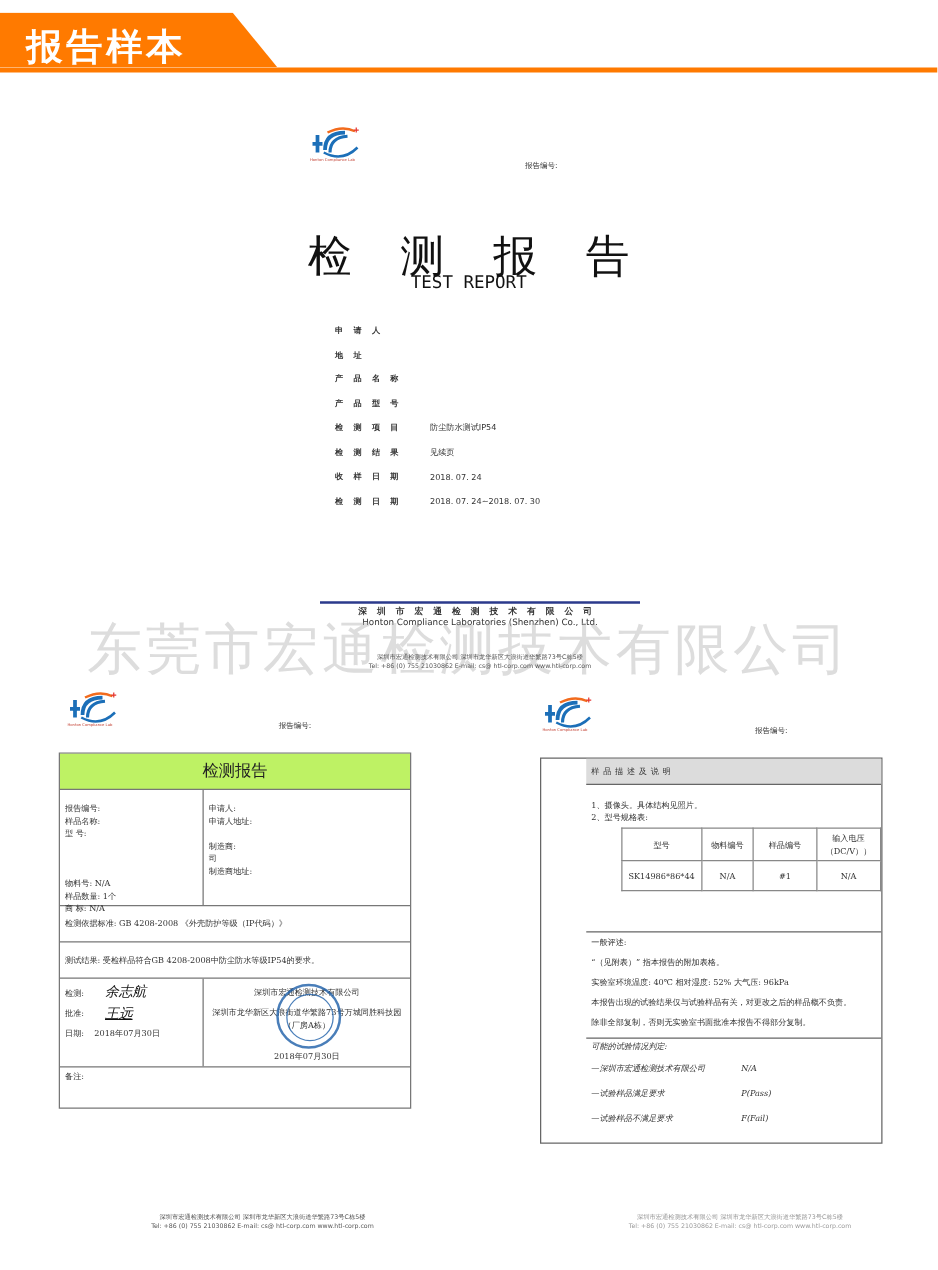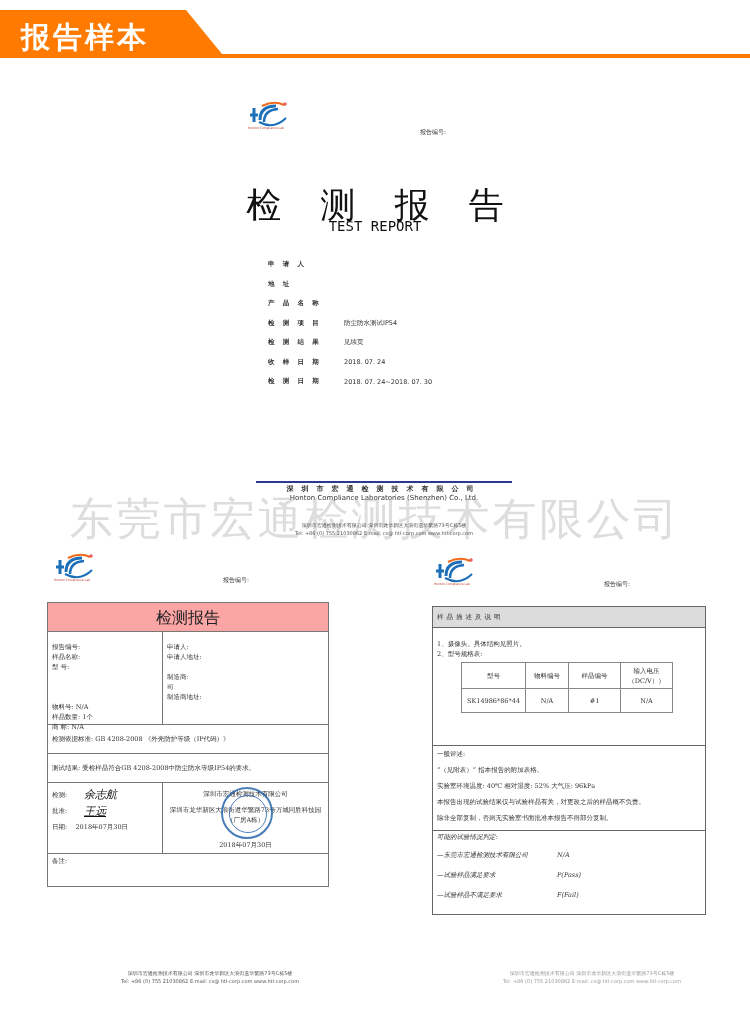--- a/index.html
+++ b/index.html
@@ -29,36 +29,36 @@
 
   .company-line { position: absolute; left: 256px; top: 481px; width: 256px; height: 1.5px; background: #2b3a8c; }
   .company-cn { position: absolute; left: 256px; top: 484px; width: 256px; text-align: center; font-size: 7px; letter-spacing: 8px; font-weight: bold; color: #333; }
   .company-en { position: absolute; left: 256px; top: 494px; width: 256px; text-align: center; font-size: 7px; color: #333; }
   .contact-line { position: absolute; text-align: center; font-size: 5px; color: #555; white-space: nowrap; }
 
   .watermark { position: absolute; left: 0; top: 490px; width: 750px; text-align: center; font-size: 44px; color: rgba(180,180,180,0.45); letter-spacing: 3px; font-family: "DejaVu Serif", serif; }
 
   
   .lp { position: absolute; left: 47px; top: 602px; width: 282px; height: 285px; border: 1px solid #777; font-family: "DejaVu Serif", serif; font-size: 6.5px; color: #333; }
-  .lp-head { height: 29px; background: #fca5a5; border-bottom: 1px solid #777; text-align: center; font-size: 16px; line-height: 29px; color: #222; }
+  .lp-head { height: 29px; background: #bef264; border-bottom: 1px solid #777; text-align: center; font-size: 13px; line-height: 29px; color: #222; }
   .lp-info { height: 93px; display: flex; border-bottom: 1px solid #777; }
   .lp-info .col { padding: 10px 4px 0 4px; line-height: 10px; }
   .lp-info .c1 { width: 115px; border-right: 1px solid #777; }
   .lp-info .c2 { flex: 1; }
   .lp-sec { height: 29px; line-height: 29px; padding-left: 4px; border-bottom: 1px solid #777; }
   .lp-sign { height: 71px; display: flex; border-bottom: 1px solid #777; }
   .lp-sign .c1 { width: 115px; border-right: 1px solid #777; padding: 4px; line-height: 16px; position: relative; }
   .lp-sign .c2 { flex: 1; text-align: center; padding-top: 6px; line-height: 10px; position: relative; }
   .sig { position: absolute; left: 36px; font-size: 11px; font-family: Liberation Serif, serif; font-style: italic; color: #111; }
   .stamp { position: absolute; left: 58px; top: 4px; width: 52px; height: 52px; border: 2px solid #1d5fa8; border-radius: 50%; opacity: 0.8; }
   .stamp::after { content: ""; position: absolute; left: 6px; top: 6px; width: 36px; height: 36px; border: 1px solid #1d5fa8; border-radius: 50%; }
   .lp-note { padding: 3px 4px; }
 
   
-  .rp { position: absolute; left: 432px; top: 606px; width: 274px; height: 309px; border: 1px solid #666; font-family: "DejaVu Serif", serif; font-size: 6.5px; color: #333; }
+  .rp { position: absolute; left: 432px; top: 606px; width: 274px; height: 309px; border: 1px solid #666; font-family: "DejaVu Serif", serif; font-size: 6.5px; color: #333; padding-left: 36px; }
   .rp-head { height: 21px; background: #dcdcdc; border-bottom: 1px solid #666; line-height: 21px; padding-left: 4px; letter-spacing: 3px; }
   .rp-body { height: 118px; border-bottom: 1px solid #666; padding: 11px 4px 0 4px; line-height: 10px; position: relative; }
   .spec { position: absolute; left: 28px; top: 34px; border-collapse: collapse; }
   .spec td { border: 1px solid #888; text-align: center; height: 26px; font-size: 6.5px; }
   .spec tr:last-child td { height: 24px; }
   .rp-gen { height: 85px; border-bottom: 1px solid #666; padding: 4px 4px 0 4px; }
   .rp-gen div { height: 16px; }
   .rp-judge { padding: 2px 4px 0 4px; font-style: italic; }
   .rp-judge .jr { display: flex; height: 20px; align-items: center; }
   .rp-judge .jr .jl { width: 120px; }
@@ -91,20 +91,24 @@
   <div class="cover-row">
       <span class="k">申 请 人</span>
       <span class="v"></span>
     </div>
   <div class="cover-row">
       <span class="k">地 址</span>
       <span class="v"></span>
     </div>
   <div class="cover-row">
       <span class="k">产 品 名 称</span>
+      <span class="v"></span>
+    </div>
+  <div class="cover-row">
+      <span class="k">产 品 型 号</span>
       <span class="v"></span>
     </div>
   <div class="cover-row">
       <span class="k">检 测 项 目</span>
       <span class="v">防尘防水测试IP54</span>
     </div>
   <div class="cover-row">
       <span class="k">检 测 结 果</span>
       <span class="v">见续页</span>
     </div>
@@ -220,21 +224,21 @@
   <div class="rp-gen">
     <div>一般评述:</div>
     <div>“（见附表）” 指本报告的附加表格。</div>
     <div>实验室环境温度: 40℃      相对湿度: 52%       大气压: 96kPa</div>
     <div>本报告出现的试验结果仅与试验样品有关，对更改之后的样品概不负责。</div>
     <div style="height:12px">除非全部复制，否则无实验室书面批准本报告不得部分复制。</div>
   </div>
   <div class="rp-judge">
     <div style="height:12px">可能的试验情况判定:</div>
     <div class="jr">
-        <span class="jl">—东莞市宏通检测技术有限公司</span>
+        <span class="jl">—深圳市宏通检测技术有限公司</span>
         <span>N/A</span>
       </div>
     <div class="jr">
         <span class="jl">—试验样品满足要求</span>
         <span>P(Pass)</span>
       </div>
     <div class="jr">
         <span class="jl">—试验样品不满足要求</span>
         <span>F(Fail)</span>
       </div>

